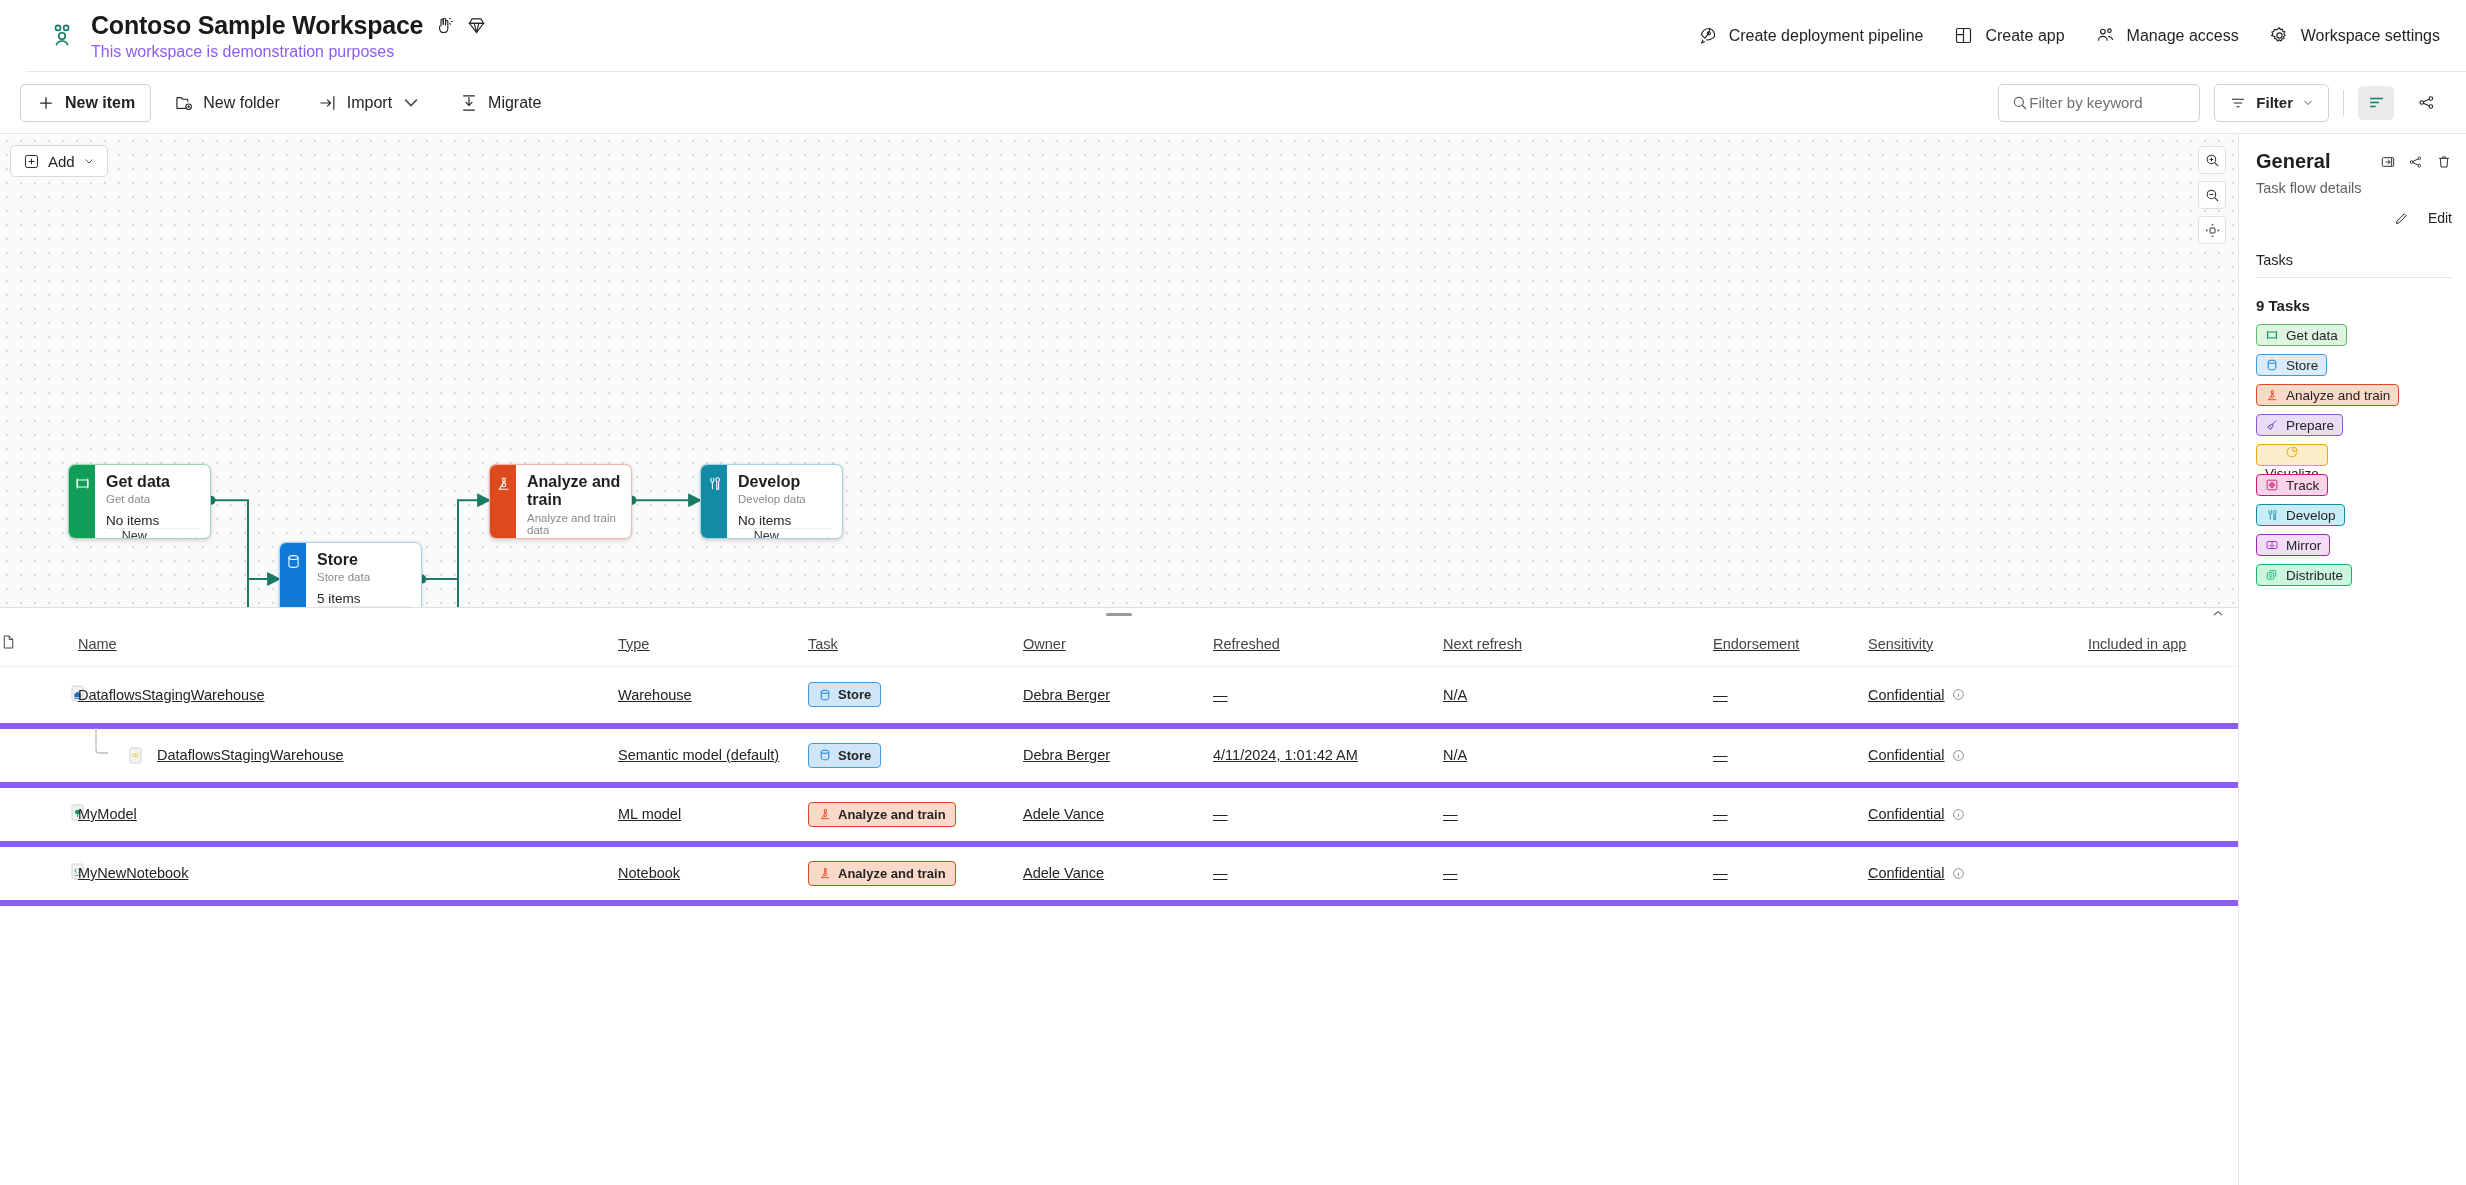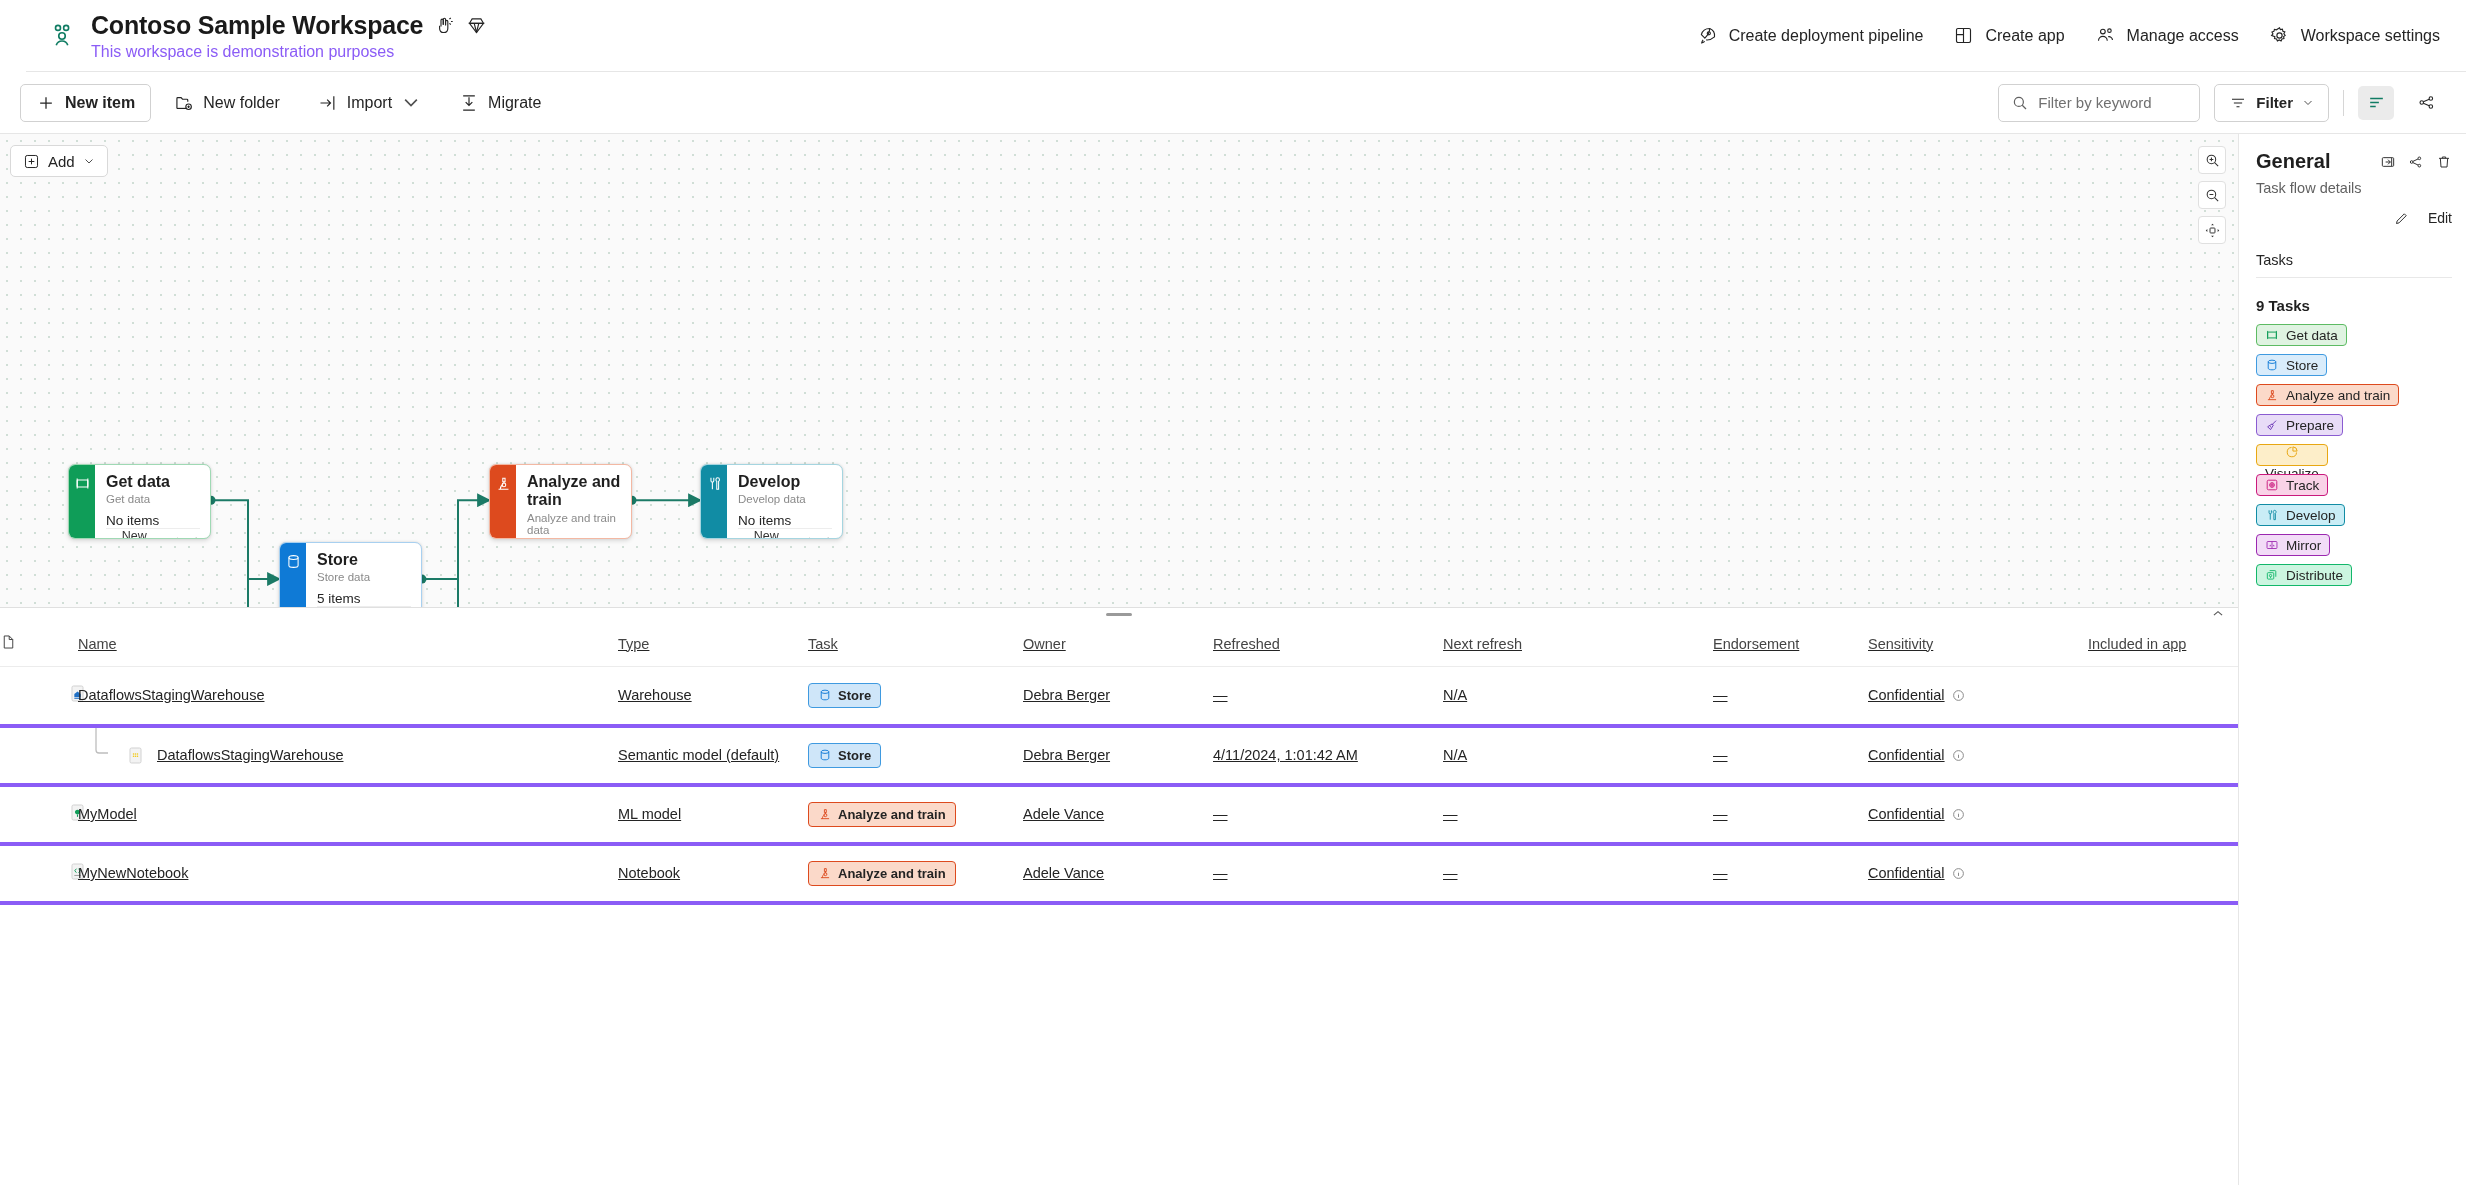--- a/index.html
+++ b/index.html
@@ -46,21 +46,21 @@
     height: 38px; padding: 0 15px;
     font-size: 16px; color: #242424;
     background: #fff; border: none; border-radius: 5px; cursor: pointer;
     white-space: nowrap;
   }
   .cmd-btn.outlined { border: 1px solid #d1d1d1; font-weight: 600; }
   .cmd-btn svg { width: 20px; height: 20px; flex: 0 0 20px; }
   .chev { width: 12px; height: 12px; flex: 0 0 12px; opacity: .8; }
   .cmd-right { margin-left: auto; display: flex; align-items: center; gap: 14px; }
   .search-box {
-    display: flex; align-items: center; gap: 9px;
+    display: flex; align-items: center; gap: 0;
     width: 202px; height: 38px; padding: 0 12px;
     border: 1px solid #d1d1d1; border-radius: 5px; background: #fff;
   }
   .search-box svg { width: 18px; height: 18px; flex: 0 0 18px; color: #616161; }
   .search-input { border: none; outline: none; font-size: 15px; font-family: inherit; color: #242424; width: 100%; background: transparent; }
   .search-input::placeholder { color: #707070; }
   .filter-btn {
     display: flex; align-items: center; gap: 9px;
     height: 38px; padding: 0 14px;
     border: 1px solid #d1d1d1; border-radius: 5px; background: #fff;
@@ -135,21 +135,21 @@
 
   
   .table-wrap { flex: 1 1 auto; overflow: hidden; background: #fff; position: relative; }
   table.items { width: 100%; border-collapse: collapse; table-layout: fixed; text-decoration: underline; }
   table.items th {
     text-align: left; font-size: 14.5px; font-weight: 400; color: #444;
     padding: 12px 0 11px 0; border-bottom: 1px solid #ececec; white-space: nowrap;
   }
   table.items td {
     font-size: 14.5px; color: #242424; padding: 0; height: 59px;
-    border-bottom: 4px solid #8b5cf6; vertical-align: middle; white-space: nowrap;
+    border-bottom: 6px solid #8b5cf6; vertical-align: middle; white-space: nowrap;
   }
   .col-icon { width: 78px; padding-left: 68px !important; }
   .col-name { width: 540px; }
   .col-type { width: 190px; }
   .col-task { width: 215px; }
   .col-owner { width: 190px; }
   .col-refreshed { width: 230px; }
   .col-next { width: 270px; }
   .col-endorse { width: 155px; }
   .col-sens { width: 220px; }

